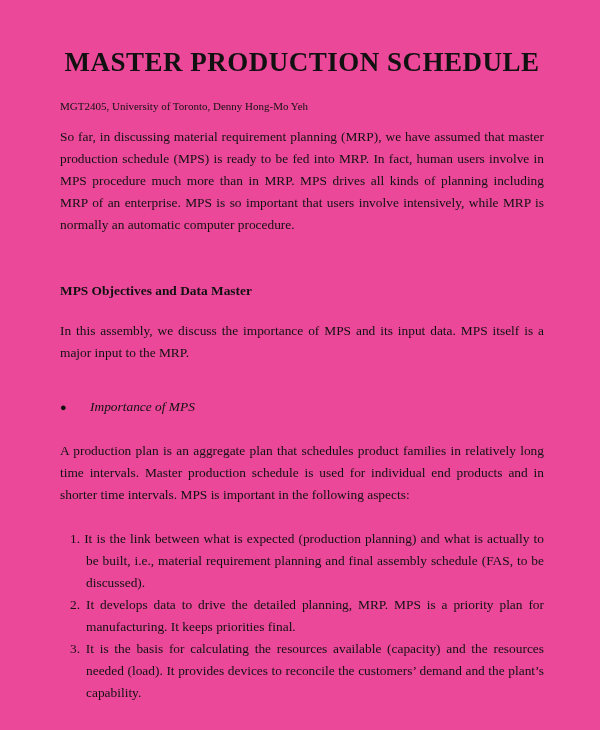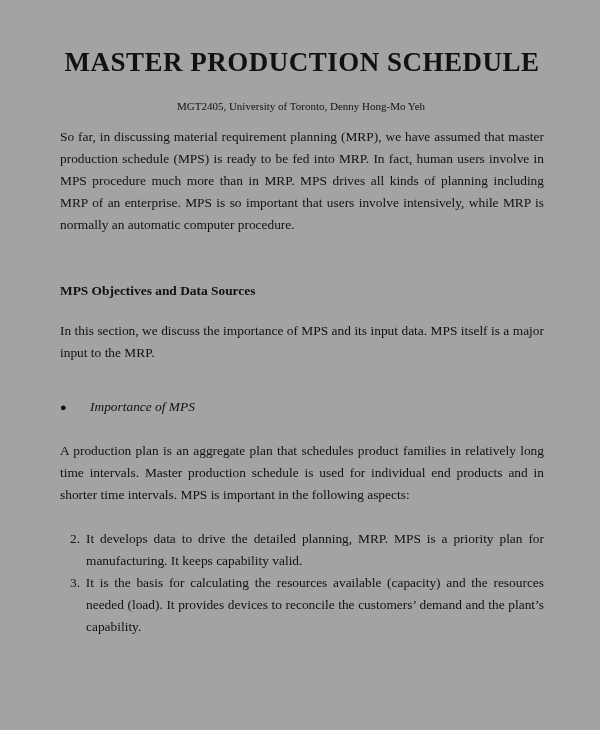--- a/index.html
+++ b/index.html
@@ -12,33 +12,33 @@
     height: 730px;
     overflow: hidden;
     font-family: "Liberation Serif", "DejaVu Serif", serif;
     color: #111111;
   }
   .page {
     box-sizing: border-box;
     width: 600px;
     height: 730px;
     padding: 46px 56px 0 60px;
-    background: #a3a3a3;
+    background: #ec4899;
   }
   .doc-title {
     font-size: 27px;
     font-weight: bold;
     text-align: center;
     letter-spacing: 0.5px;
     margin: 0 0 22px 0;
     line-height: 1.2;
   }
   .byline {
     font-size: 11px;
-    text-align: center;
+    text-align: left;
     margin: 0 0 0 0;
     padding-right: 2px;
   }
   .body-text {
     font-size: 13.4px;
     line-height: 22px;
     text-align: justify;
   }
   .intro-para {
   }
@@ -86,35 +86,39 @@
 <body>
 
 <div class="page">
 
   <h1 class="doc-title">MASTER PRODUCTION SCHEDULE</h1>
 
   <div class="byline">MGT2405, University of Toronto, Denny Hong-Mo Yeh</div>
 
   <p class="body-text intro-para">So far, in discussing material requirement planning (MRP), we have assumed that master production schedule (MPS) is ready to be fed into MRP. In fact, human users involve in MPS procedure much more than in MRP. MPS drives all kinds of planning including MRP of an enterprise. MPS is so important that users involve intensively, while MRP is normally an automatic computer procedure.</p>
 
-  <div class="section-heading">MPS Objectives and Data Sources</div>
+  <div class="section-heading">MPS Objectives and Data Master</div>
 
-  <p class="body-text section-intro">In this section, we discuss the importance of MPS and its input data. MPS itself is a major input to the MRP.</p>
+  <p class="body-text section-intro">In this assembly, we discuss the importance of MPS and its input data. MPS itself is a major input to the MRP.</p>
 
   <div class="bullet-row">
     <span class="bullet-marker">●</span>
     <span class="bullet-label">Importance of MPS</span>
   </div>
 
   <p class="body-text indented-block">A production plan is an aggregate plan that schedules product families in relatively long time intervals.  Master production schedule is used for individual end products and in shorter time intervals. MPS is important in the following aspects:</p>
 
   <div class="numbered-list">
     <div class="numbered-item">
+      <span>1.</span>
+      <span>It is the link between what is expected (production planning) and what is actually to be built, i.e., material requirement planning and final assembly schedule (FAS, to be discussed).</span>
+    </div>
+    <div class="numbered-item">
       <span>2.</span>
-      <span>It develops data to drive the detailed planning, MRP.  MPS is a priority plan for manufacturing. It keeps capability valid.</span>
+      <span>It develops data to drive the detailed planning, MRP.  MPS is a priority plan for manufacturing. It keeps priorities final.</span>
     </div>
     <div class="numbered-item">
       <span>3.</span>
       <span>It is the basis for calculating the resources available (capacity) and the resources needed (load). It provides devices to reconcile the customers’ demand and the plant’s capability.</span>
     </div>
   </div>
 
 </div>
 
 </body></html>

